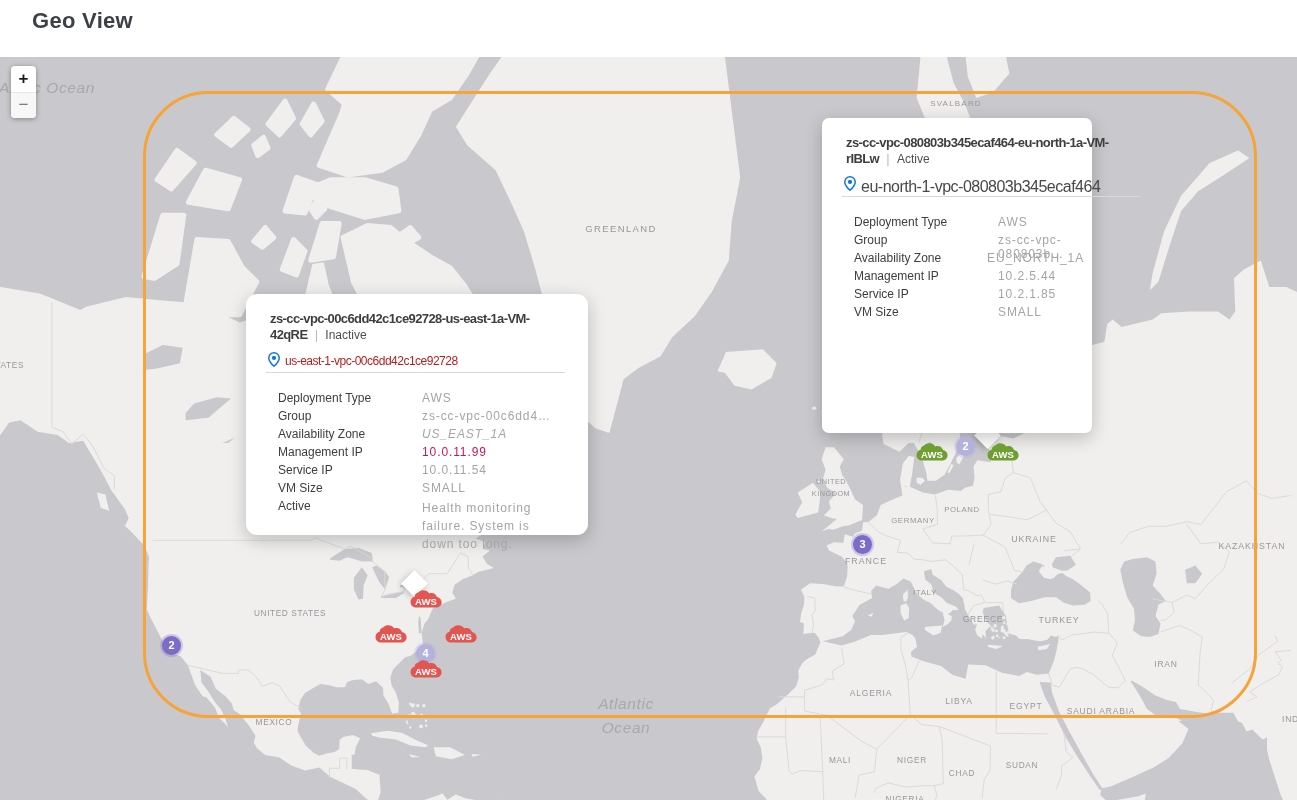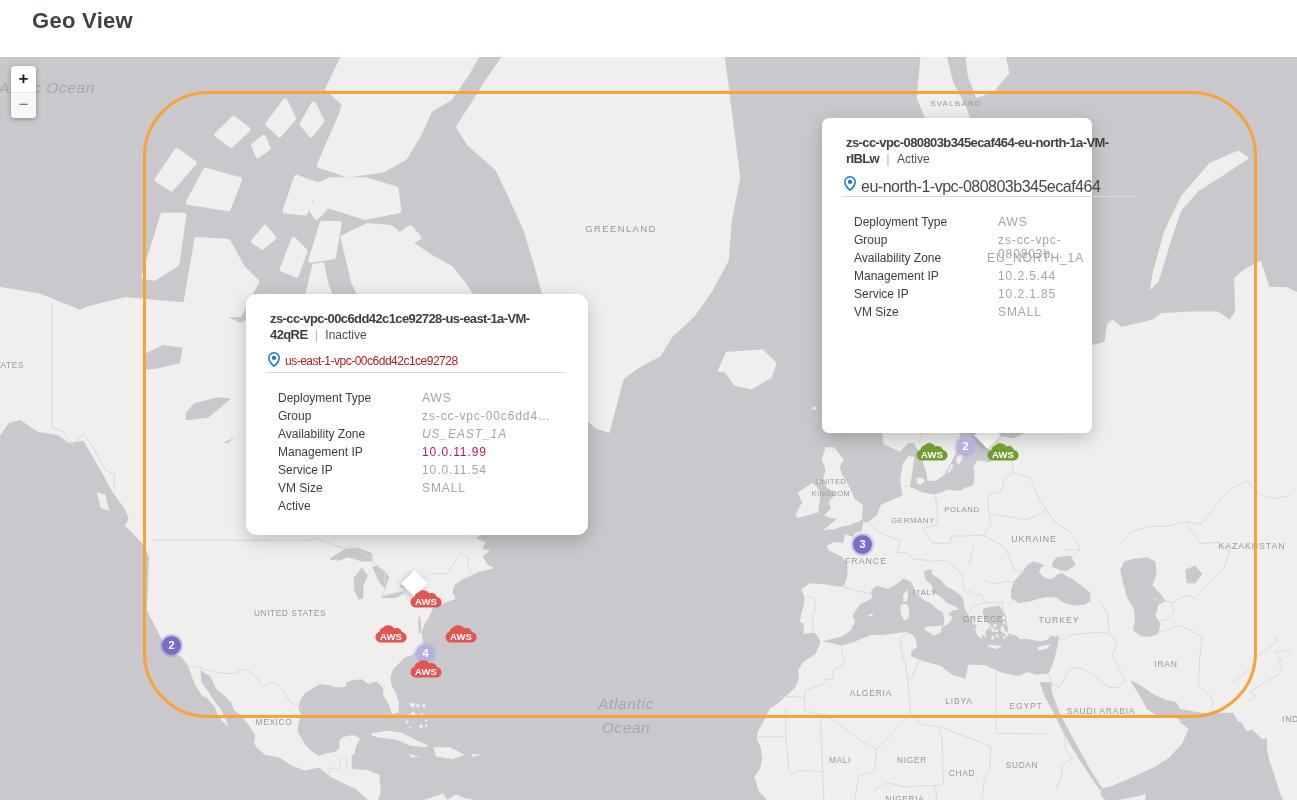--- a/index.html
+++ b/index.html
@@ -164,20 +164,21 @@
     <div style="position:absolute;left:176px;top:115px;color:#a5a5a7;letter-spacing:0.9px;text-align:center;">zs-cc-vpc-00c6dd4…</div>
     <div style="position:absolute;left:32px;top:133px;color:#3d3d3f;">Availability Zone</div>
     <div style="position:absolute;left:176px;top:133px;color:#a5a5a7;letter-spacing:0.9px;font-style:italic;">US_EAST_1A</div>
     <div style="position:absolute;left:32px;top:151px;color:#3d3d3f;">Management IP</div>
     <div style="position:absolute;left:176px;top:151px;color:#be185d;letter-spacing:0.9px;">10.0.11.99</div>
     <div style="position:absolute;left:32px;top:169px;color:#3d3d3f;">Service IP</div>
     <div style="position:absolute;left:176px;top:169px;color:#a5a5a7;letter-spacing:0.9px;">10.0.11.54</div>
     <div style="position:absolute;left:32px;top:187px;color:#3d3d3f;">VM Size</div>
     <div style="position:absolute;left:176px;top:187px;color:#a5a5a7;letter-spacing:0.9px;">SMALL</div>
     <div style="position:absolute;left:32px;top:205px;color:#3d3d3f;">Active</div>
+    <div style="position:absolute;left:176px;top:205px;color:#a5a5a7;letter-spacing:0.9px;width:125px;line-height:18px;">Health monitoring failure. System is down too long.</div>
 </div>
 <div style="position:absolute;left:978px;top:426px;width:19px;height:19px;background:#fff;transform:rotate(45deg);box-shadow:0 2px 6px rgba(0,0,0,0.22);"></div>
 <div style="position:absolute;left:822px;top:118px;width:270px;height:315px;background:#fff;border-radius:7px;box-shadow:0 5px 18px rgba(0,0,0,0.22);font-family:'Liberation Sans',sans-serif;font-size:12px;">
 <div style="position:absolute;left:24px;top:16.5px;font-size:13px;font-weight:bold;color:#3e3e40;line-height:16.5px;letter-spacing:-0.6px;white-space:nowrap;">zs-cc-vpc-080803b345ecaf464-eu-north-1a-VM-<br>rIBLw<span style="letter-spacing:0;">&nbsp;&nbsp;<span style="color:#b9b9b9;font-weight:normal;">|</span>&nbsp;&nbsp;<span style="font-weight:normal;font-size:12px;color:#4f4f51;">Active</span></span></div>
 <div style="position:absolute;left:22px;top:58px;width:14px;height:15px;">
       <svg width="12" height="15" viewBox="0 0 12 15" style="position:absolute;left:0;top:0;">
         <path d="M6 0.8 C3.1 0.8 0.8 3.1 0.8 5.9 C0.8 9.6 6 14.2 6 14.2 C6 14.2 11.2 9.6 11.2 5.9 C11.2 3.1 8.9 0.8 6 0.8 Z" fill="none" stroke="#1079d1" stroke-width="1.5"></path>
         <circle cx="6" cy="5.9" r="2.1" fill="#1079d1"></circle>
       </svg>
     </div>

